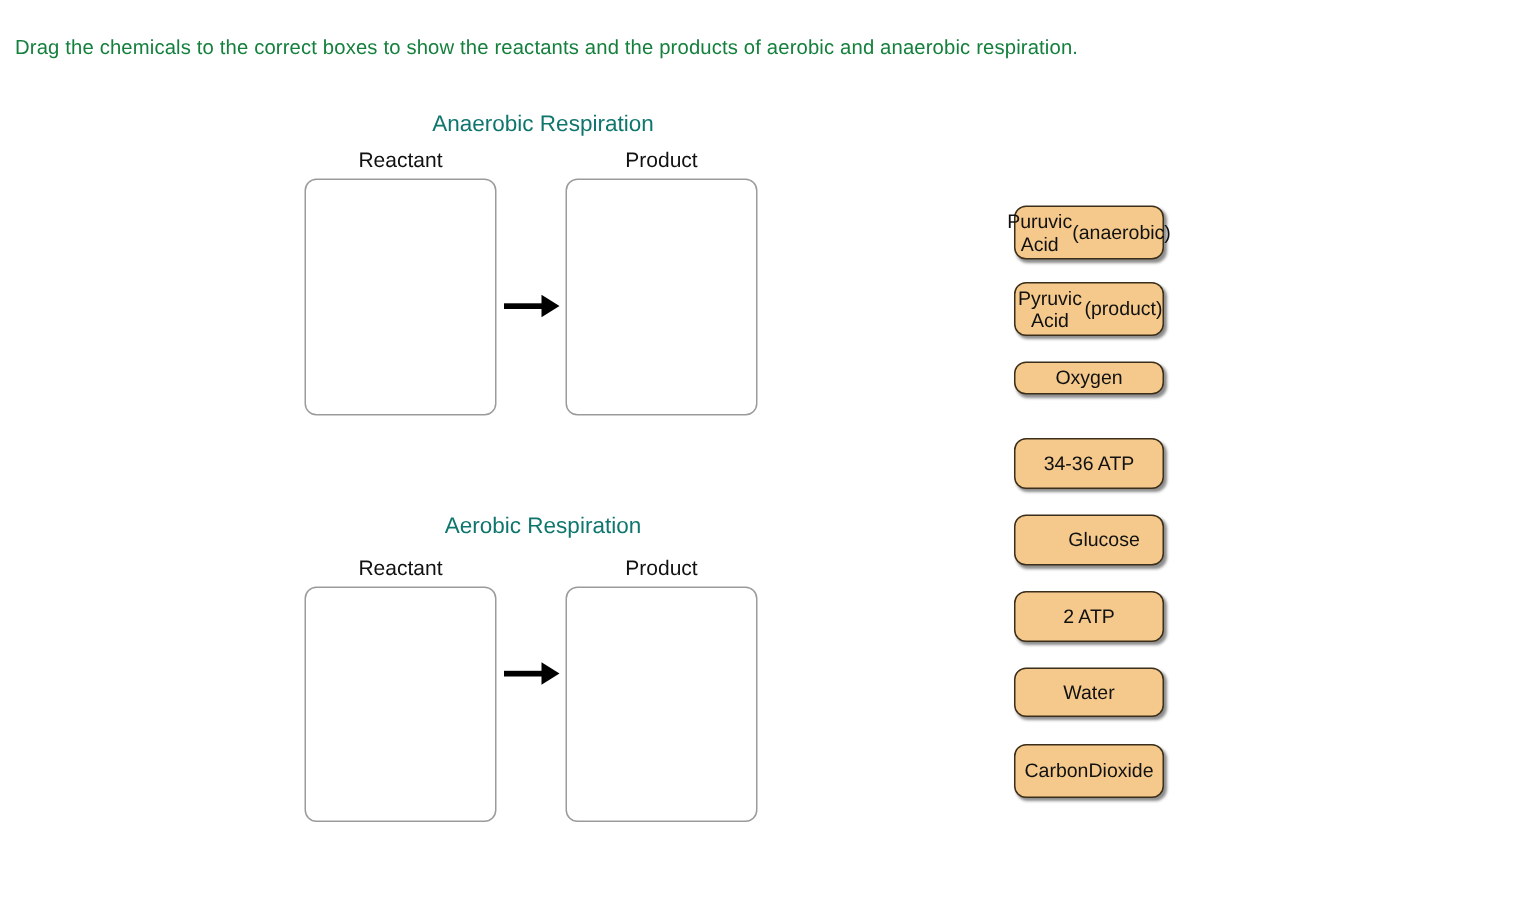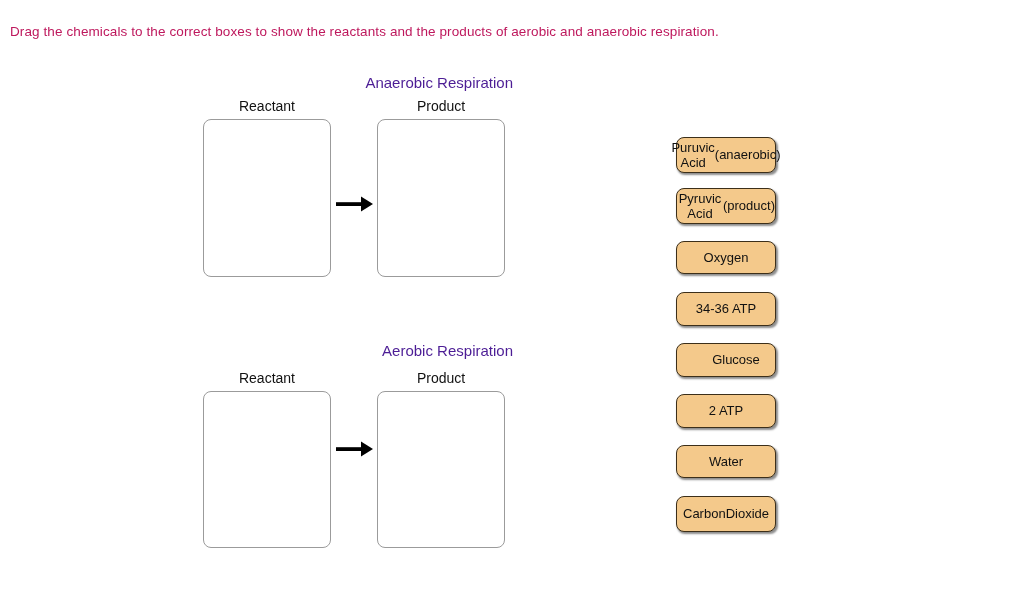--- a/index.html
+++ b/index.html
@@ -13,30 +13,30 @@
     width: 1024px;
     height: 604px;
     background: #ffffff;
     overflow: hidden;
   }
   .instruction {
     position: absolute;
     left: 10px;
     top: 24px;
     font-size: 13.5px;
-    color: #be185d;
+    color: #15803d;
     letter-spacing: 0.1px;
   }
   .section-title {
     position: absolute;
     left: 211px;
     width: 302px;
-    text-align: right;
+    text-align: center;
     font-size: 15px;
-    color: #4c1d95;
+    color: #0f766e;
   }
   .col-label {
     position: absolute;
     width: 128px;
     text-align: center;
     font-size: 14px;
     color: #111111;
   }
   .dropbox {
     position: absolute;
@@ -102,21 +102,21 @@
   <div class="chip" style="top:137px;height:36px;">
     <span>Puruvic Acid</span>
     <span>(anaerobic)</span>
   </div>
 
   <div class="chip" style="top:188px;height:36px;">
     <span>Pyruvic Acid</span>
     <span>(product)</span>
   </div>
 
-  <div class="chip" style="top:241px;height:33px;">
+  <div class="chip" style="top:241px;height:22px;">
     <span>Oxygen</span>
   </div>
 
   <div class="chip" style="top:292px;height:34px;justify-content:center;">
     <span>34-36 ATP</span>
   </div>
 
   <div class="chip" style="top:343px;height:34px;padding-left:20px;">
     <span>Glucose</span>
   </div>

